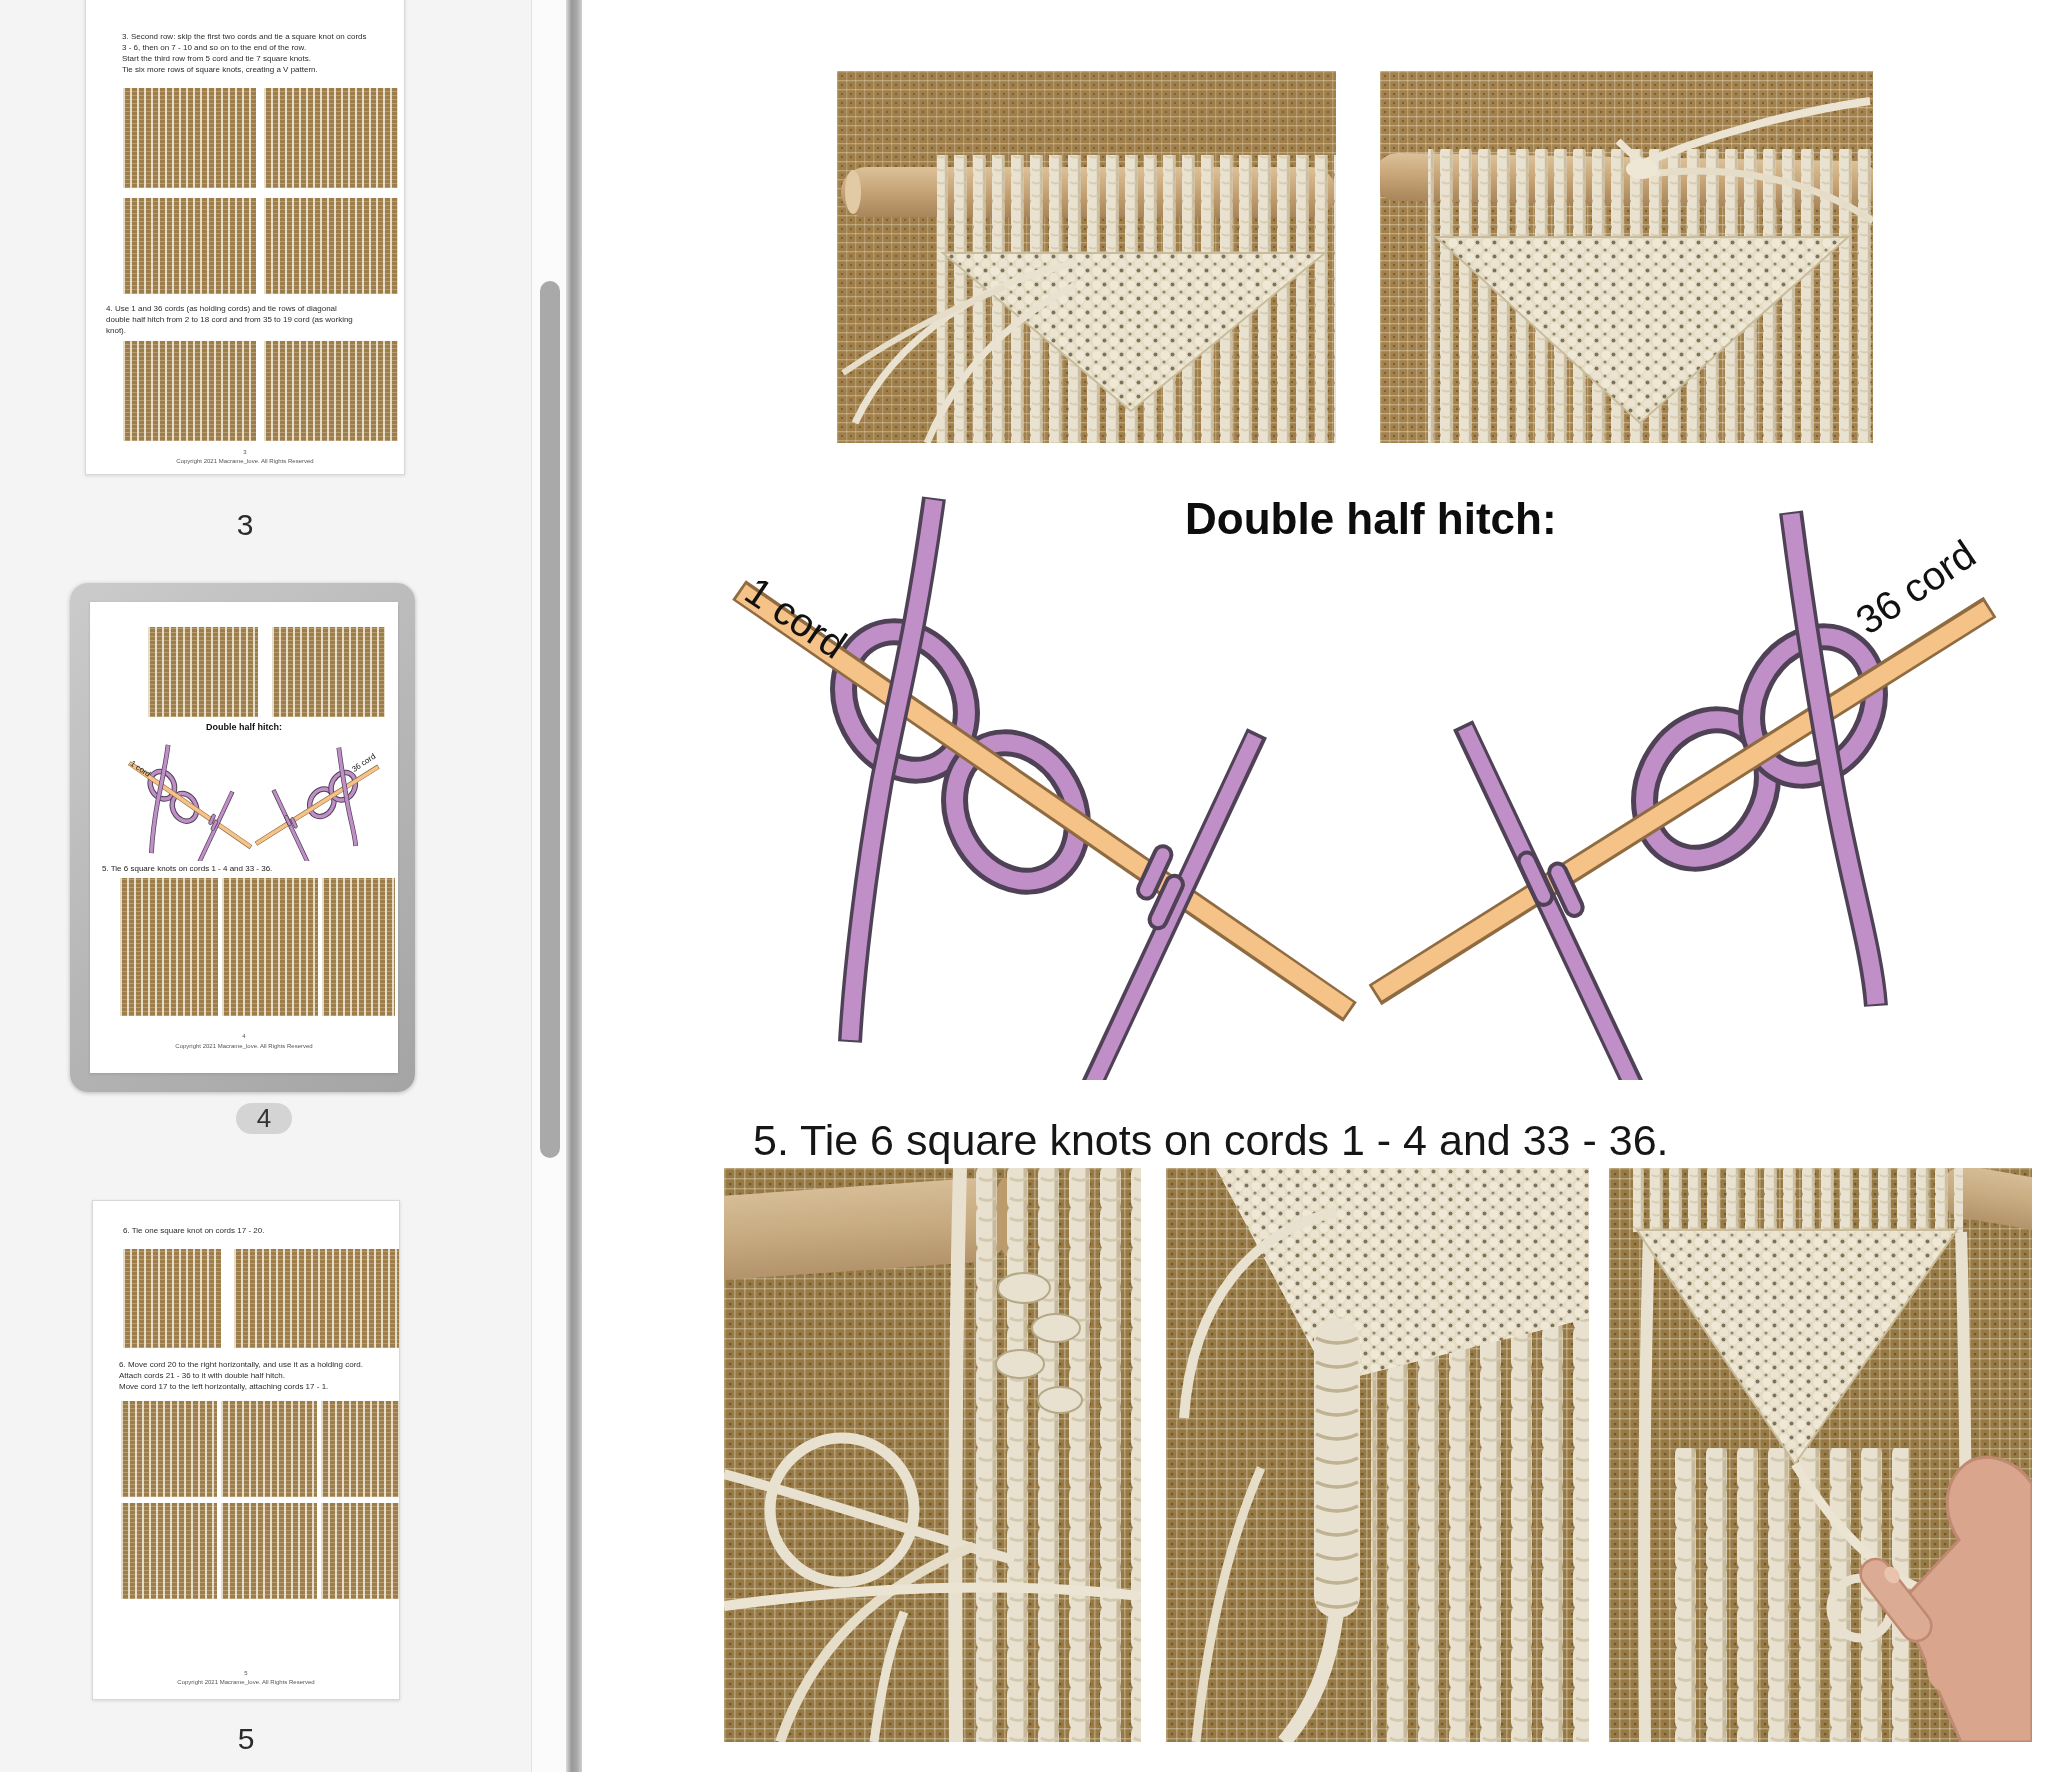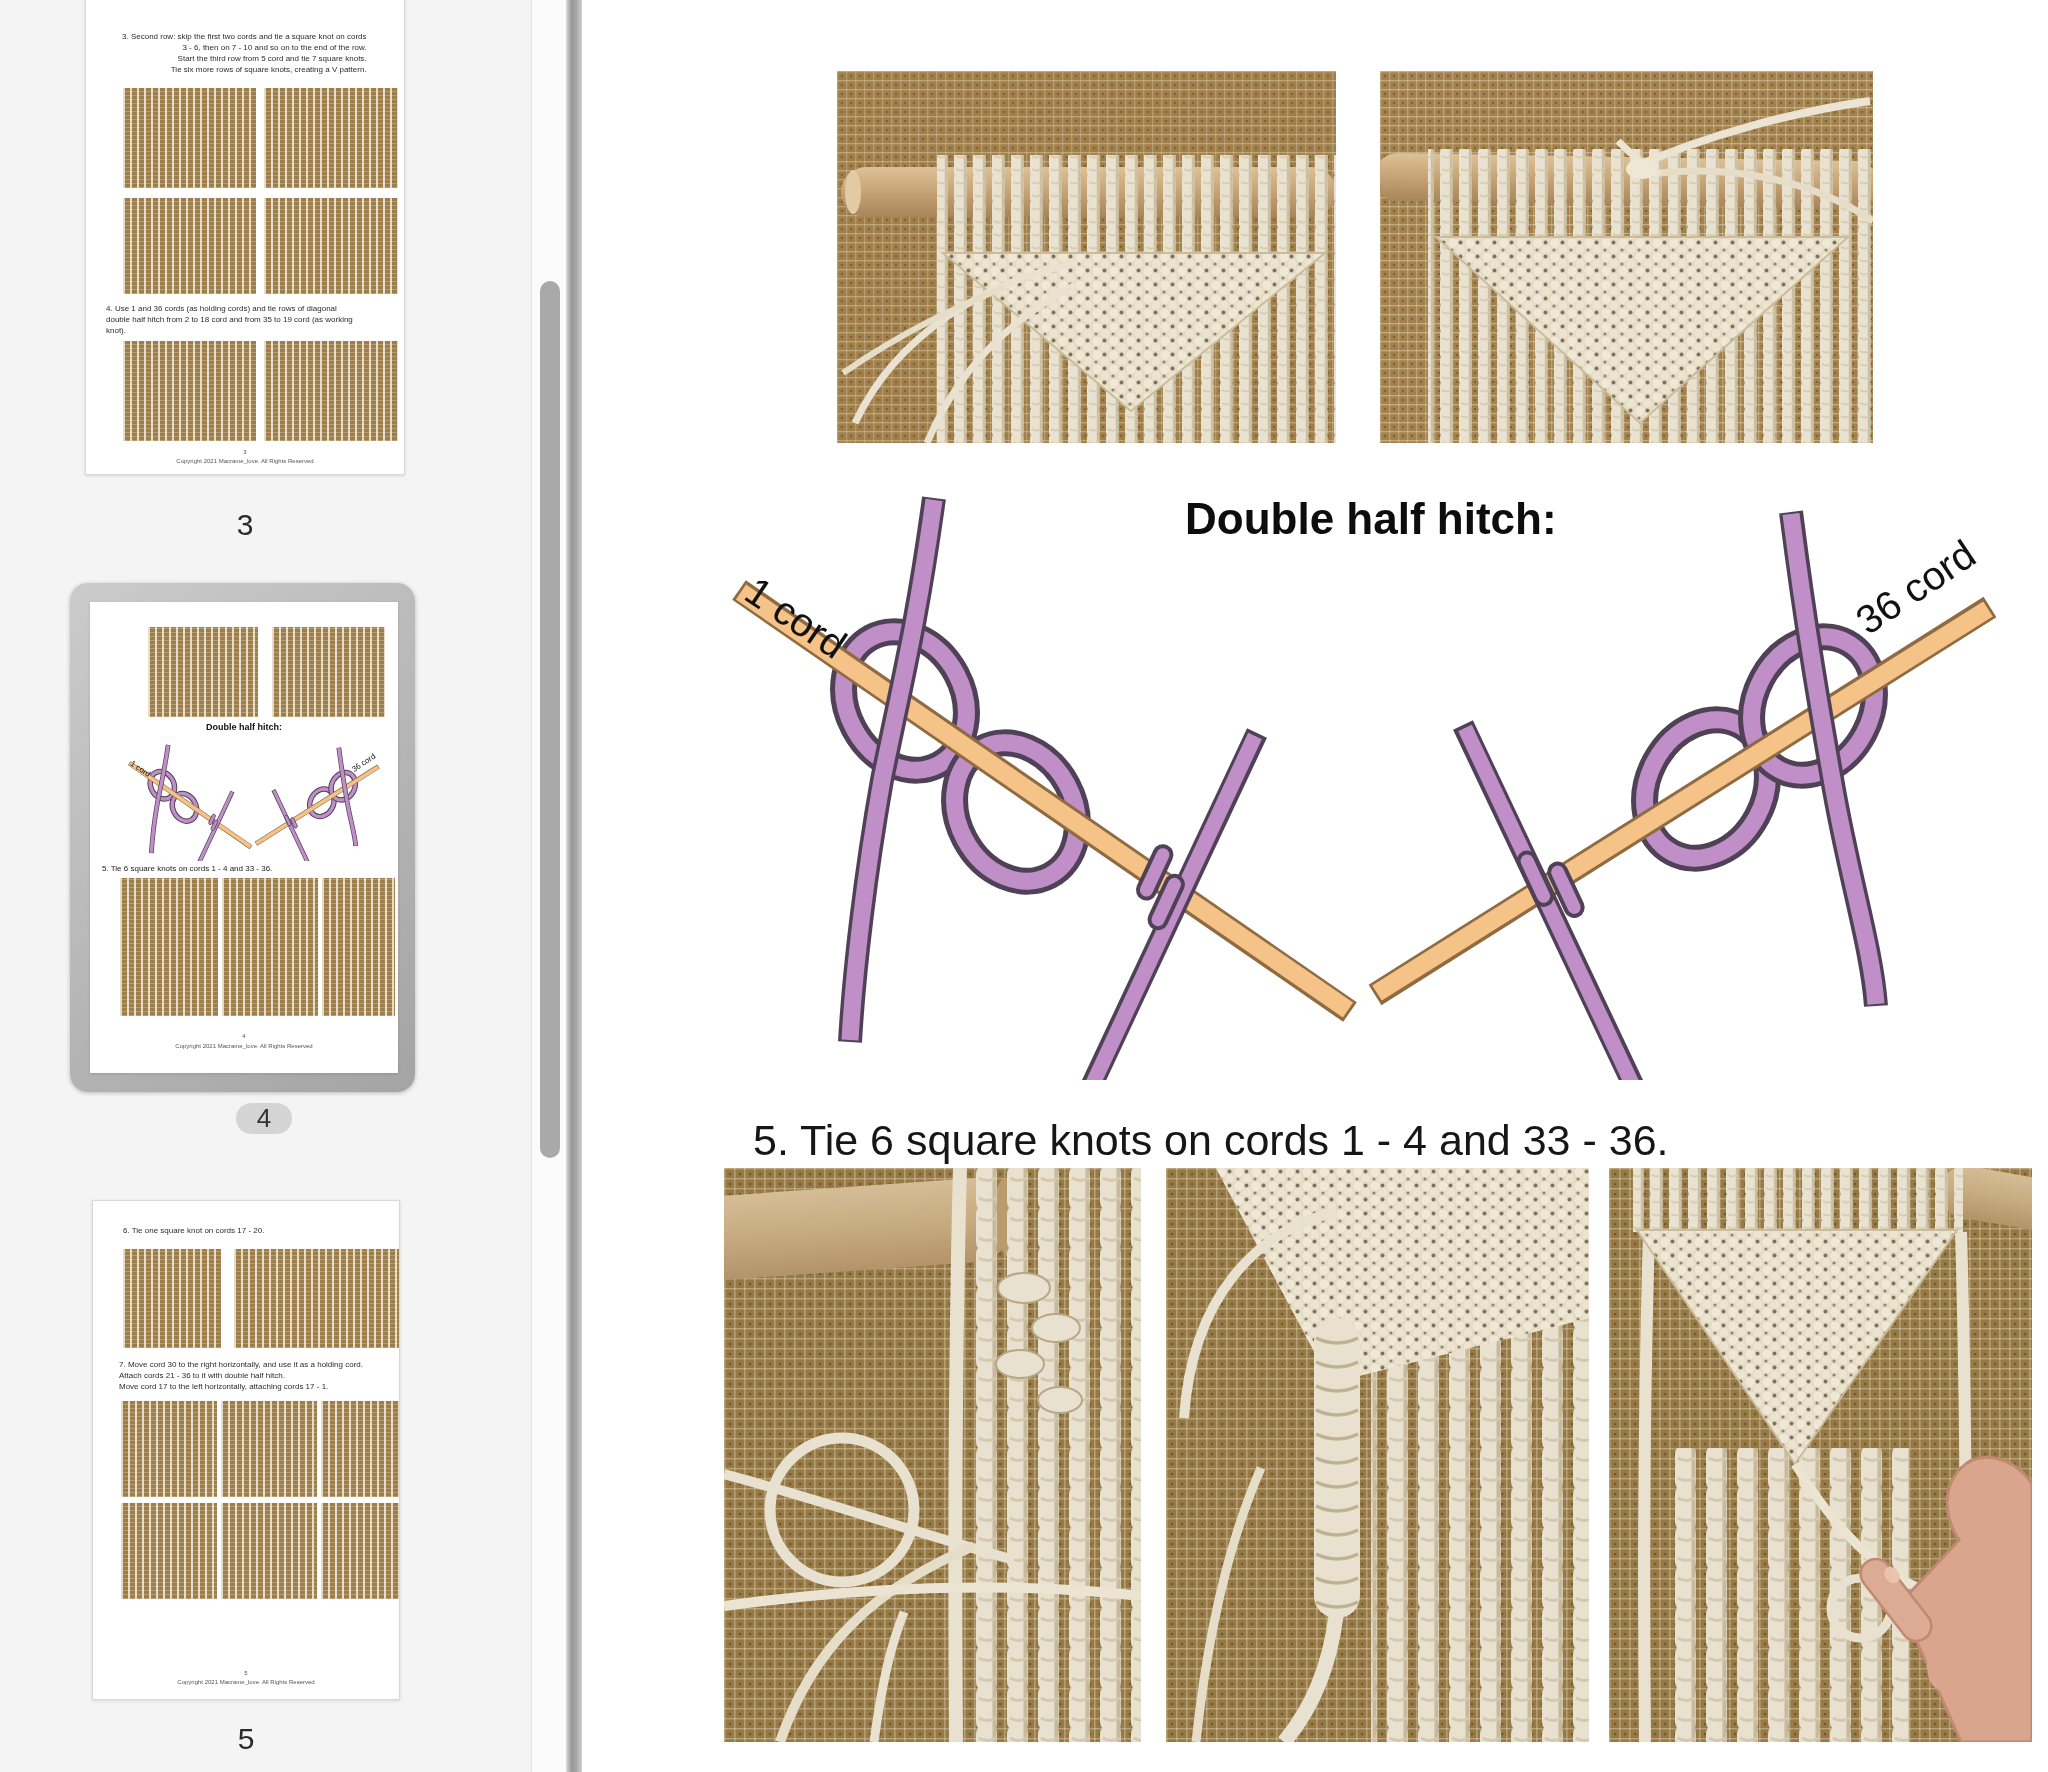--- a/index.html
+++ b/index.html
@@ -149,21 +149,21 @@
       <text transform="translate(1286,186) rotate(-34)" font-size="40" fill="#111">36 cord</text>
     </g>
   </defs>
 </svg>
 
 <div class="app">
 
   <div class="sidebar">
 
     <div class="thumb p3">
-      <div class="tinytext" style="left:36px;top:60px;text-align:right;">
+      <div class="tinytext" style="left:36px;top:60px;">
         <span>3. Second row: skip the first two cords and tie a square knot on cords</span>
         <span>3 - 6, then on 7 - 10 and so on to the end of the row.</span>
         <span>Start the third row from 5 cord and tie 7 square knots.</span>
         <span>Tie six more rows of square knots, creating a V pattern.</span>
       </div>
       <div class="tphoto" style="left:37px;top:117px;width:133px;height:100px;"></div>
       <div class="tphoto" style="left:178px;top:117px;width:134px;height:100px;"></div>
       <div class="tphoto" style="left:37px;top:227px;width:133px;height:96px;"></div>
       <div class="tphoto" style="left:178px;top:227px;width:134px;height:96px;"></div>
       <div class="tinytext" style="left:20px;top:332px;">
@@ -194,21 +194,21 @@
         <div class="tfoot" style="top:440px;">Copyright 2021 Macrame_love. All Rights Reserved</div>
       </div>
     </div>
     <div class="page-pill">4</div>
 
     <div class="thumb p5">
       <div class="tinytext" style="left:30px;top:24px;">6. Tie one square knot on cords 17 - 20.</div>
       <div class="tphoto" style="left:30px;top:48px;width:98px;height:99px;"></div>
       <div class="tphoto" style="left:141px;top:48px;width:165px;height:99px;"></div>
       <div class="tinytext" style="left:26px;top:158px;">
-        <span>7. Move cord 30 to the right horizontally,  and use it as a holding cord.</span>
+        <span>6. Move cord 20 to the right horizontally,  and use it as a holding cord.</span>
         <span>Attach cords 21 - 36 to it with double half hitch.</span>
         <span>Move cord 17 to the left horizontally, attaching cords 17 - 1.</span>
       </div>
       <div class="tphoto" style="left:28px;top:200px;width:96px;height:96px;"></div>
       <div class="tphoto" style="left:128px;top:200px;width:96px;height:96px;"></div>
       <div class="tphoto" style="left:228px;top:200px;width:78px;height:96px;"></div>
       <div class="tphoto" style="left:28px;top:302px;width:96px;height:96px;"></div>
       <div class="tphoto" style="left:128px;top:302px;width:96px;height:96px;"></div>
       <div class="tphoto" style="left:228px;top:302px;width:78px;height:96px;"></div>
       <div class="tfoot" style="top:468px;">5</div>

